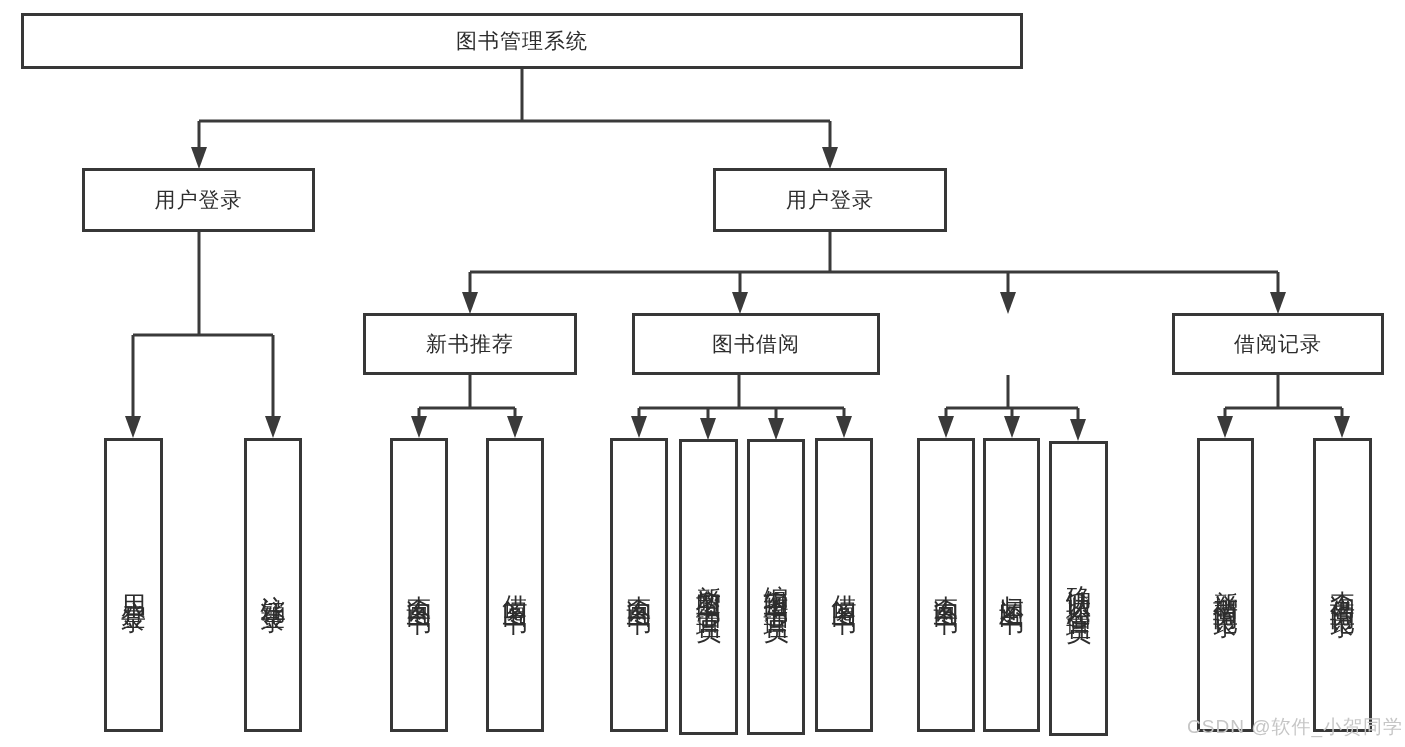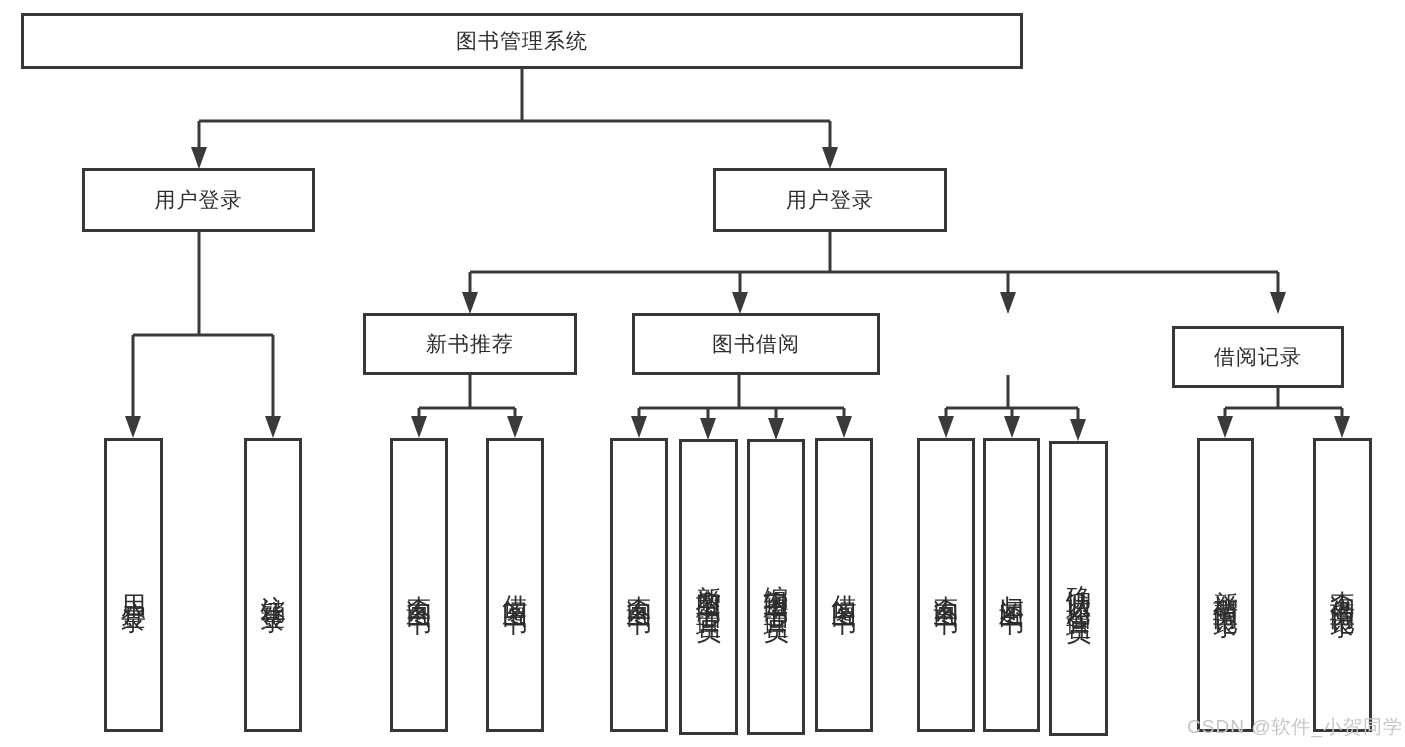--- a/index.html
+++ b/index.html
@@ -71,21 +71,21 @@
   <div class="node hnode" style="left:713px;top:168px;width:234px;height:64px">
     <span>用户登录</span>
   </div>
 
   <div class="node hnode" style="left:363px;top:313px;width:214px;height:62px">
     <span>新书推荐</span>
   </div>
   <div class="node hnode" style="left:632px;top:313px;width:248px;height:62px">
     <span>图书借阅</span>
   </div>
-  <div class="node hnode" style="left:1172px;top:326px;width:172px;height:62px">
+  <div class="node hnode" style="left:1172px;top:313px;width:212px;height:62px">
     <span>借阅记录</span>
   </div>
 
   <div class="node vnode" style="left:104px;top:438px;width:59px;height:294px">
     <span>用户登录</span>
   </div>
   <div class="node vnode" style="left:244px;top:438px;width:58px;height:294px">
     <span>注销登录</span>
   </div>
 

